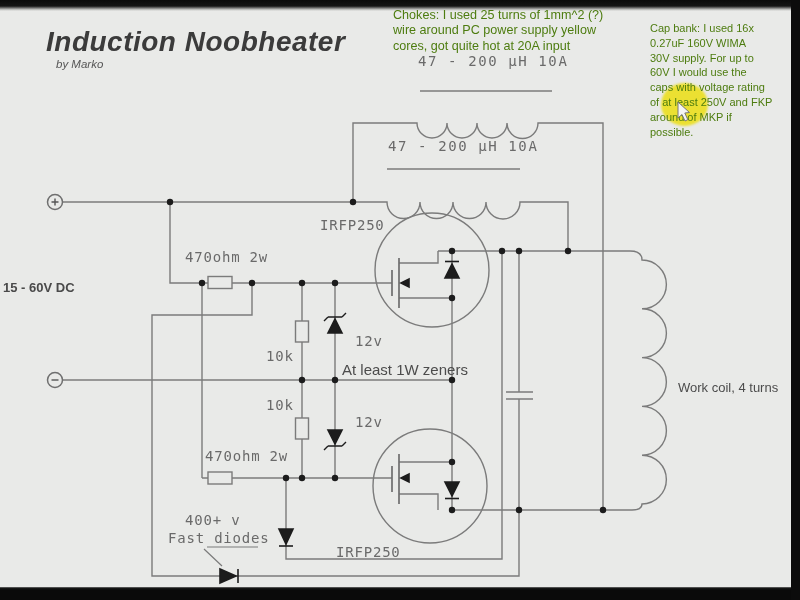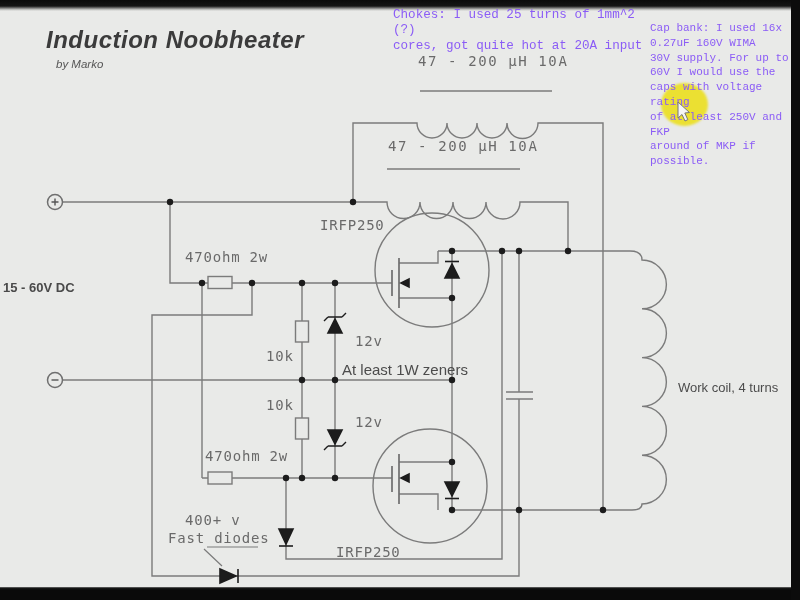--- a/index.html
+++ b/index.html
@@ -3,23 +3,23 @@
 <meta charset="utf-8">
 <style>
   html,body{margin:0;padding:0;}
   #stage{position:relative;width:800px;height:600px;background:#e9eae8;overflow:hidden;
          font-family:"Liberation Sans",sans-serif;}
   .bar{position:absolute;left:0;width:800px;}
   #bar-top{top:0;height:11px;background:linear-gradient(180deg,#0b0b0b 0%,#151515 55%,rgba(40,40,40,.25) 85%,rgba(60,60,60,0) 100%);}
   #bar-bottom{top:587px;height:13px;background:linear-gradient(0deg,#0a0a0a 78%,#1a1a1a 94%,rgba(40,40,40,.3) 100%);}
   #bar-right{position:absolute;top:0;left:791px;width:9px;height:600px;background:#0c0c0c;}
   .abs{position:absolute;}
-  #title{left:46px;top:26px;font-size:24px;font-style:italic;font-weight:600;color:#3b3b3b;letter-spacing:.5px;}
+  #title{left:46px;top:26px;font-size:28px;font-style:italic;font-weight:600;color:#3b3b3b;letter-spacing:.5px;}
   #byline{left:56px;top:58px;font-size:11.5px;font-style:italic;color:#565656;}
-  .note{color:#8b5cf6;font-size:12.6px;line-height:15.4px;font-family:Liberation Mono, monospace;}
+  .note{color:#4d7c0f;font-size:12.6px;line-height:15.4px;}
   #chokes-note{left:393px;top:8px;width:260px;}
   #cap-note{left:650px;top:21px;width:142px;font-size:11px;line-height:14.8px;z-index:3;}
   #highlight{left:661px;top:83px;width:47px;height:43px;border-radius:50%;
              background:#ebe032;filter:blur(1px);z-index:2;}
   #cursor{left:676px;top:101px;z-index:4;}
   #supply-label{left:3px;top:280px;font-size:13px;font-weight:600;color:#4a4a4a;text-align:right;}
   #zener-note{left:342px;top:361px;font-size:15px;color:#4c4c4c;}
   #workcoil-label{left:678px;top:380px;font-size:13px;color:#4c4c4c;}
   #capbank-note{left:529px;top:360px;font-size:12.5px;line-height:17px;color:#4c4c4c;}
   svg text{fill:#6a6a6a;font-family:"DejaVu Sans Mono","Liberation Mono",monospace;font-size:14px;letter-spacing:.8px;}
@@ -149,20 +149,21 @@
 
   <div id="bar-top" class="bar"></div>
   <div id="bar-bottom" class="bar"></div>
   <div id="bar-right"></div>
 
   <div id="title" class="abs">Induction Noobheater</div>
   <div id="byline" class="abs">by Marko</div>
 
   <div id="chokes-note" class="abs note">
     <div>Chokes: I used 25 turns of 1mm^2 (?)</div>
+    <div>wire around PC power supply yellow</div>
     <div>cores, got quite hot at 20A input</div>
   </div>
 
   <div id="highlight" class="abs"></div>
   <div id="cap-note" class="abs note">
     <div>Cap bank: I used 16x</div>
     <div>0.27uF 160V WIMA</div>
     <div>30V supply. For up to</div>
     <div>60V I would use the</div>
     <div>caps with voltage rating</div>

